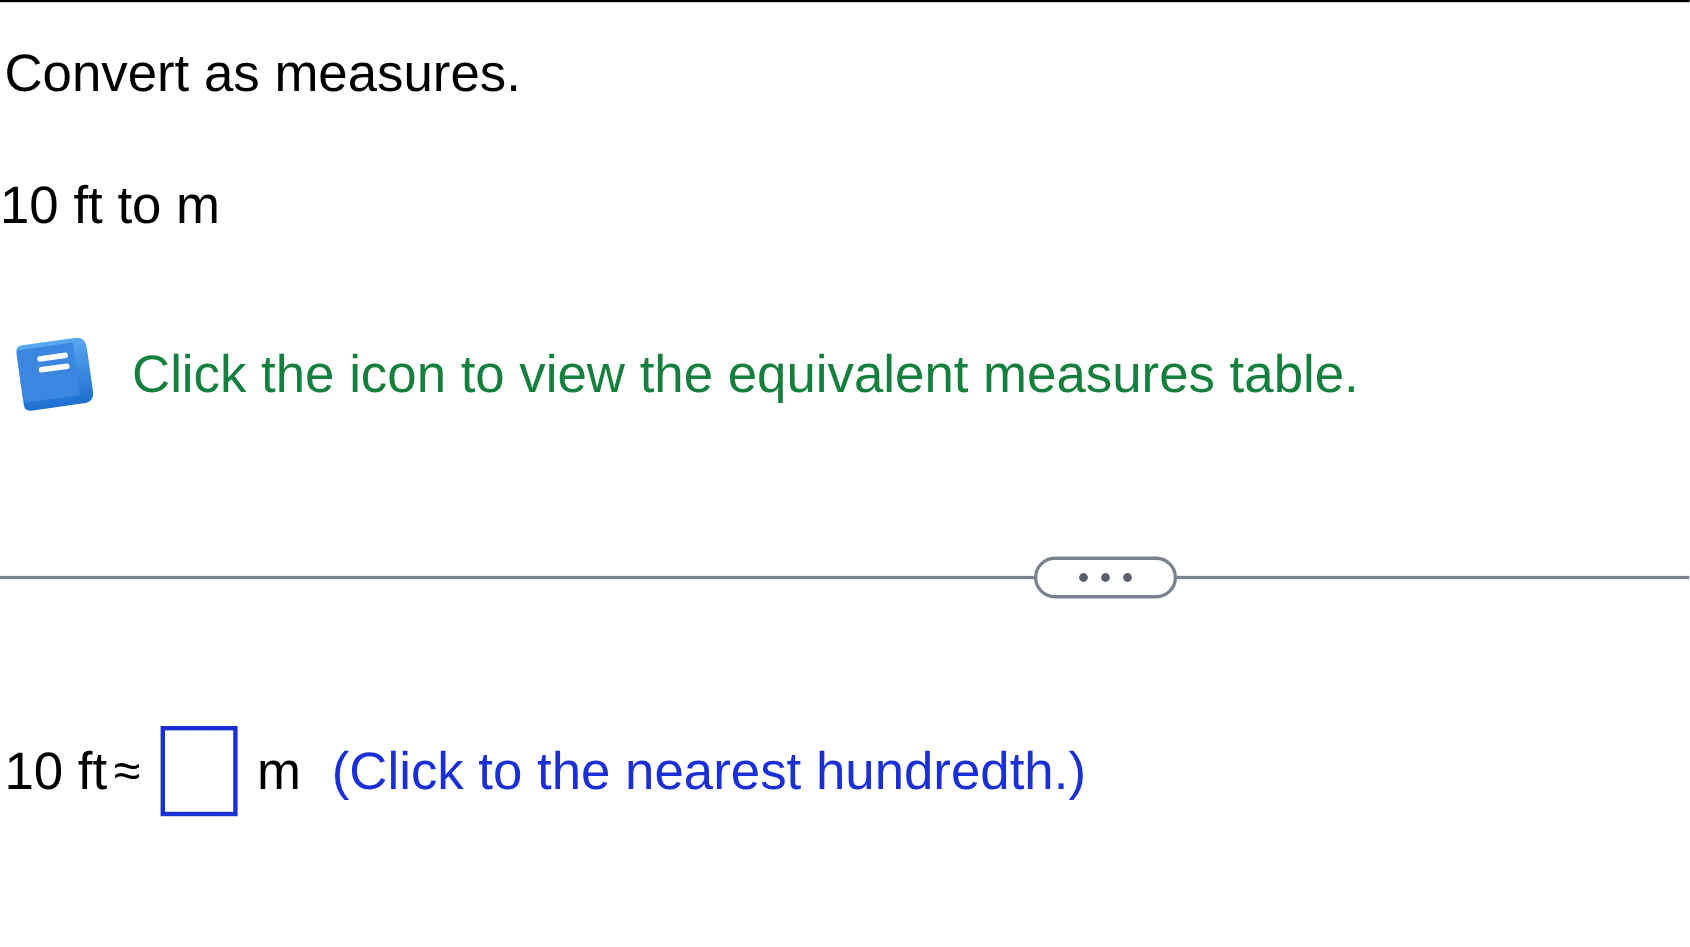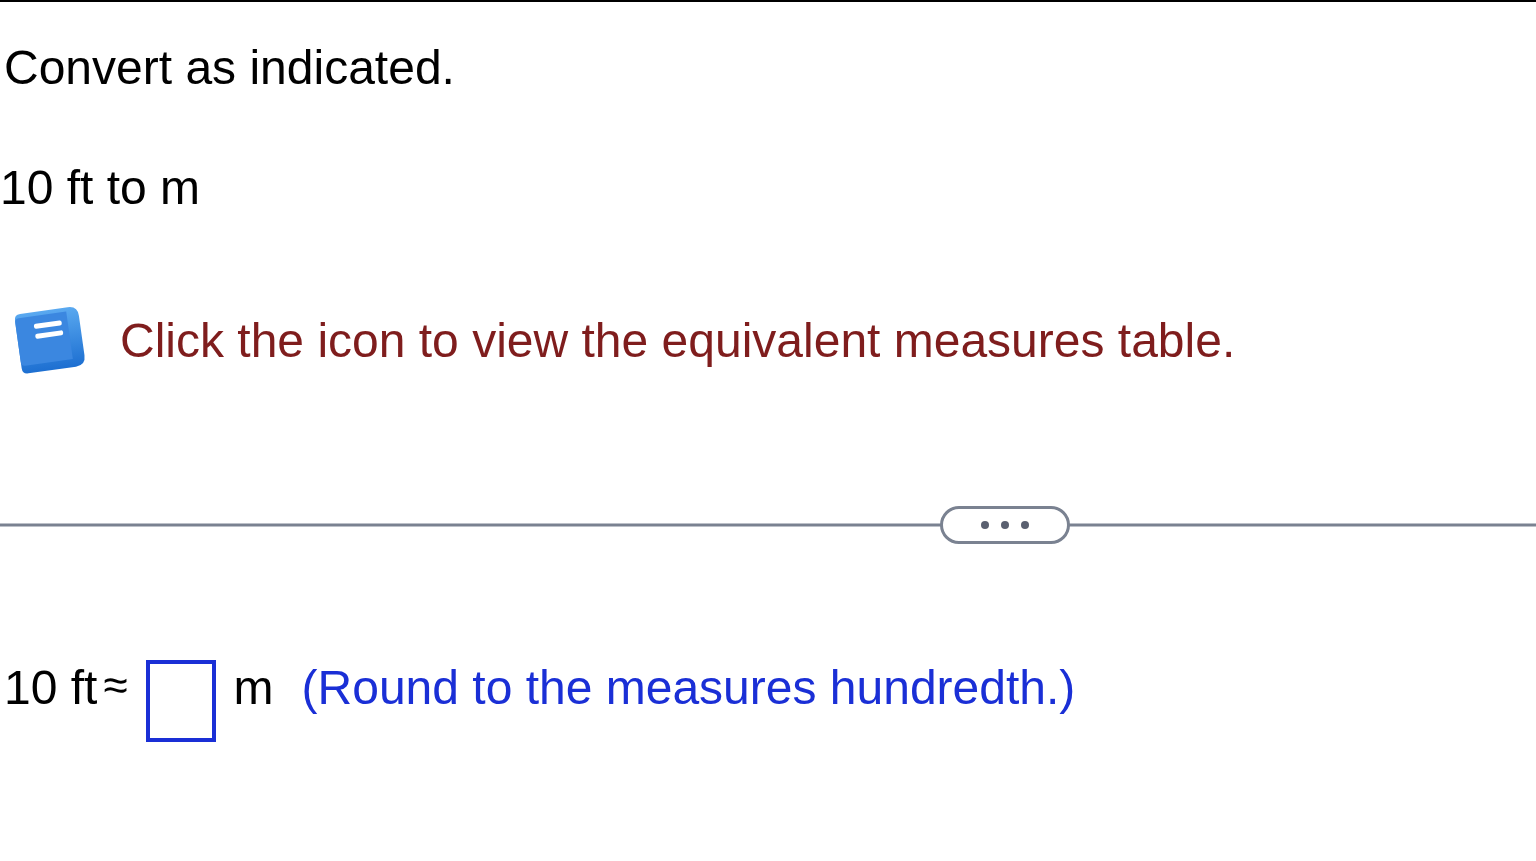--- a/index.html
+++ b/index.html
@@ -33,21 +33,21 @@
       margin-left: 10px;
     }
     .book-icon {
       width: 80px;
       height: 80px;
       flex-shrink: 0;
       cursor: pointer;
     }
     .hint-text {
       font-size: 48px;
-      color: #7f1d1d;
+      color: #15803d;
       margin-left: 30px;
     }
     .divider-container {
       position: relative;
       margin-top: 125px;
       width: 100%;
       height: 40px;
     }
     .divider-line {
       position: absolute;
@@ -75,21 +75,21 @@
       cursor: pointer;
     }
     .divider-dot {
       width: 8px;
       height: 8px;
       background: #5a6070;
       border-radius: 50%;
     }
     .answer-row {
       display: flex;
-      align-items: flex-start;
+      align-items: center;
       margin-top: 115px;
       margin-left: 4px;
       font-size: 48px;
     }
     .answer-prefix {
       color: #000;
       white-space: pre;
     }
     .answer-approx {
       color: #000;
@@ -112,21 +112,21 @@
       margin-left: 18px;
     }
     .answer-hint {
       color: #1a2fd6;
       margin-left: 28px;
     }
   </style>
 </head>
 <body>
 
-<div class="question-instruction">Convert as indicated.</div>
+<div class="question-instruction">Convert as measures.</div>
 
 <div class="question-sub">10 ft to m</div>
 
 <div class="hint-row">
   <span class="book-icon">
     <svg viewBox="0 0 80 80" width="80" height="80">
       <defs>
         <linearGradient id="bg1" x1="0" y1="0" x2="0" y2="1">
           <stop offset="0%" stop-color="#5aa9f0"></stop>
           <stop offset="100%" stop-color="#1d6fd1"></stop>
@@ -148,14 +148,14 @@
     <span class="divider-dot"></span>
     <span class="divider-dot"></span>
   </div>
 </div>
 
 <div class="answer-row">
   <span class="answer-prefix">10 ft</span>
   <span class="answer-approx">≈</span>
   <input type="text" class="answer-input" value="" style="">
   <span class="answer-unit">m</span>
-  <span class="answer-hint">(Round to the measures hundredth.)</span>
+  <span class="answer-hint">(Click to the nearest hundredth.)</span>
 </div>
 
 </body></html>

